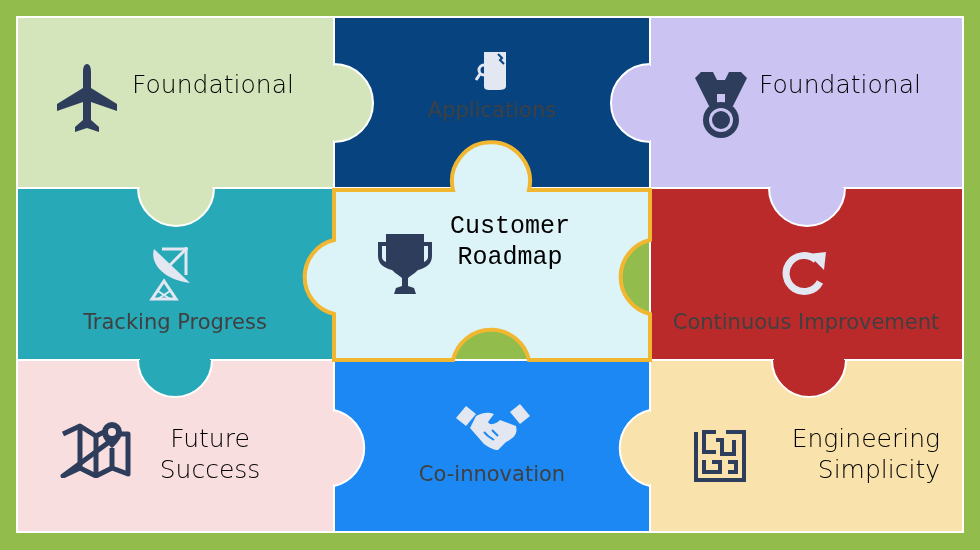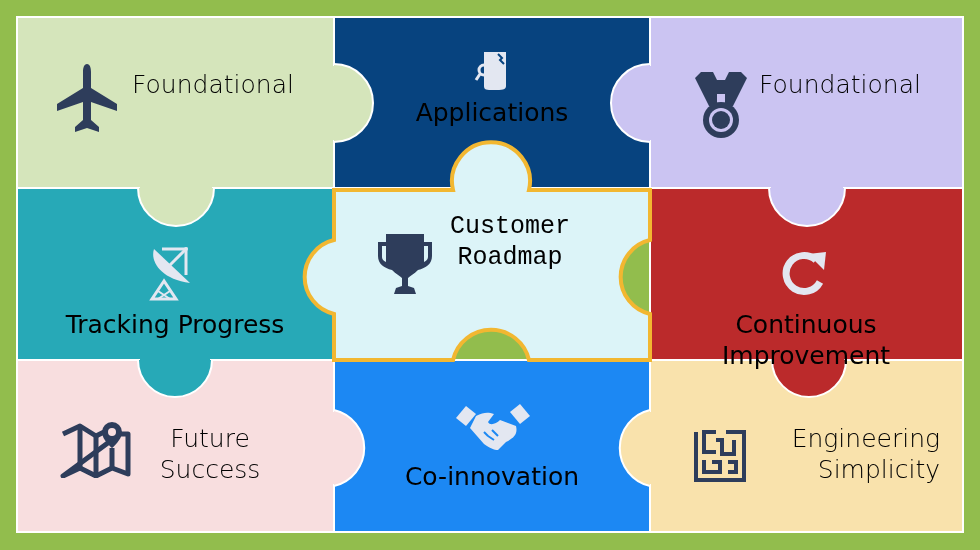--- a/index.html
+++ b/index.html
@@ -1,20 +1,20 @@
 <!DOCTYPE html>
 <html><head>
 <meta charset="utf-8">
 <style>
   html,body{margin:0;padding:0;}
   body{width:980px;height:550px;background:#92bd4d;position:relative;overflow:hidden;font-family:"DejaVu Sans","Liberation Sans",sans-serif;}
   svg.board{position:absolute;left:0;top:0;}
   .label{position:absolute;text-align:center;line-height:1.22;}
   .dark{color:#000000;font-size:25px;font-weight:300;}
-  .light{color:#000000;font-size:25px;}
+  .light{color:#404040;font-size:21px;}
   .ico{position:absolute;}
 </style>
 </head>
 <body>
 
 <svg class="board" width="980" height="550" viewBox="0 0 980 550">
 
   <rect x="17" y="17" width="317" height="171" fill="#d5e5bb" stroke="#fff" stroke-width="2"></rect>
   <rect x="334" y="17" width="316" height="171" fill="#07437f" stroke="#fff" stroke-width="2"></rect>
   <rect x="650" y="17" width="313" height="171" fill="#cbc4f2" stroke="#fff" stroke-width="2"></rect>

